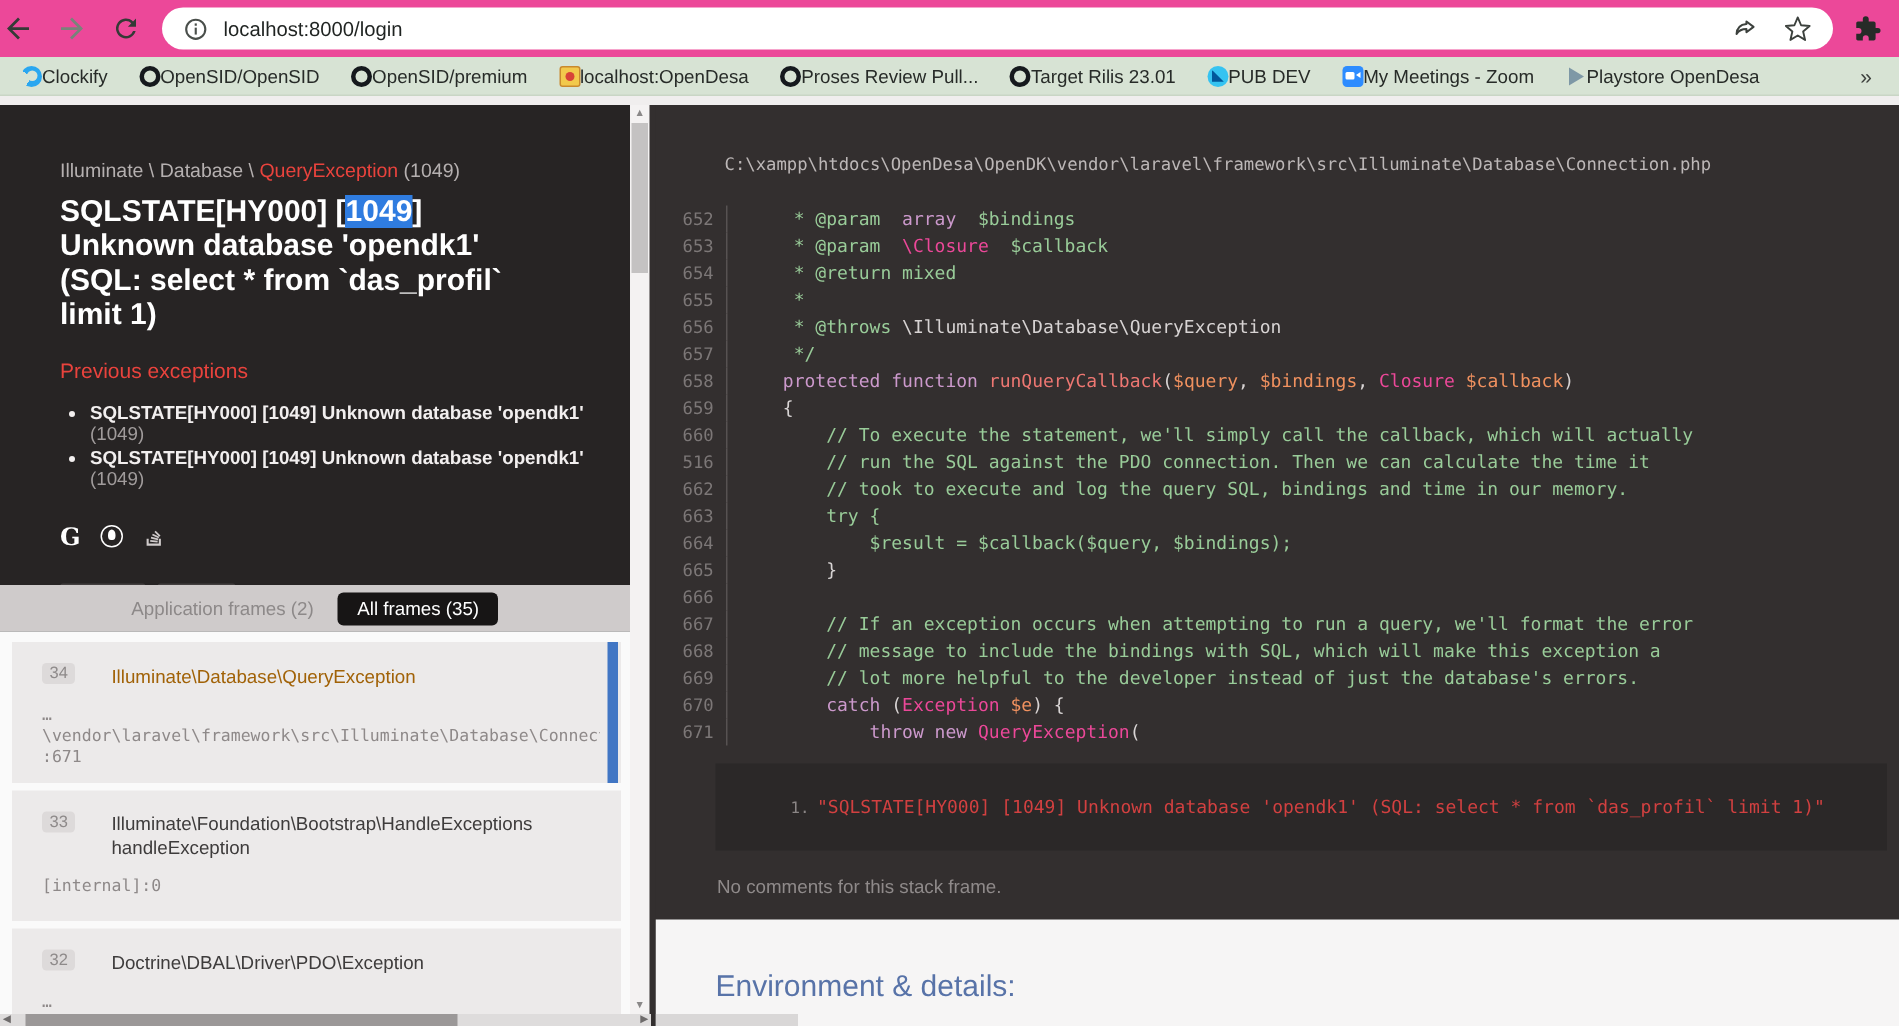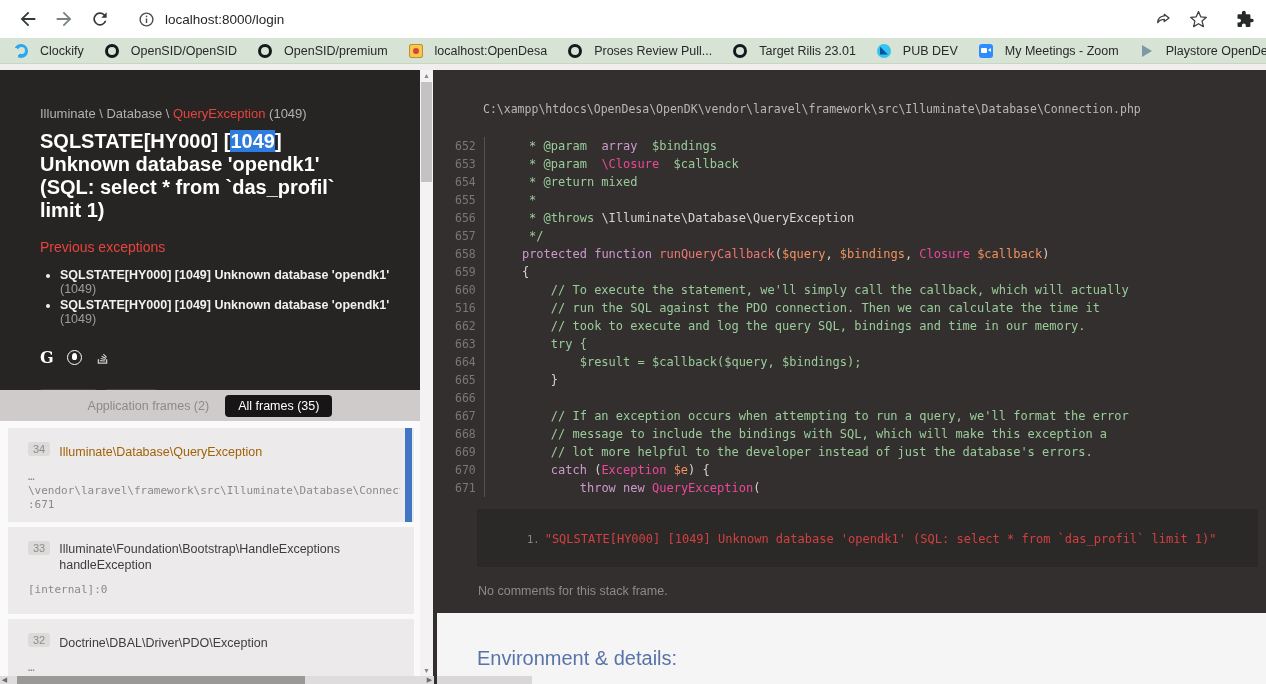--- a/index.html
+++ b/index.html
@@ -1,25 +1,25 @@
 <!DOCTYPE html>
 <html><head>
 <meta charset="utf-8">
 <style>
   * { margin:0; padding:0; box-sizing:border-box; }
   html,body { width:1266px; height:684px; overflow:hidden; font-family:"Liberation Sans",sans-serif; background:#332f2f; }
 
   
-  .toolbar { height:38px; background:#ffffff; display:flex; align-items:center; padding:0 10px 0 16px; }
+  .toolbar { height:38px; background:#ec4899; display:flex; align-items:center; padding:0 10px 0 0; }
   .nav-btn { width:24px; height:24px; display:flex; align-items:center; justify-content:center; margin-right:12px; flex:0 0 auto; cursor:pointer; }
   .addr-bar { flex:1; height:28px; background:#ffffff; border-radius:14px; display:flex; align-items:center; padding:0 14px; margin-right:10px; }
   .addr-url { font-size:13.5px; color:#1f2321; margin-left:10px; flex:1; }
   .addr-actions { display:flex; align-items:center; gap:16px; }
   .bookmarks { height:26px; background:#d7e3d4; display:flex; align-items:center; padding:0 8px 0 14px; font-size:12.5px; color:#272b28; border-bottom:1px solid #c9d6c5; }
-  .bm { display:flex; align-items:center; gap:12px; margin-right:21px; white-space:nowrap; cursor:pointer; }
+  .bm { display:flex; align-items:center; gap:0; margin-right:21px; white-space:nowrap; cursor:pointer; }
   .bm-spacer { flex:1; }
   .bm-chevron { font-size:14px; color:#3c403c; margin-right:10px; cursor:pointer; }
 
   
   .fav { width:14px; height:14px; display:inline-block; position:relative; flex:0 0 auto; }
   .fav-clockify { border-radius:50%; background:conic-gradient(from 300deg,#2aa7f0 0 270deg,transparent 270deg); }
   .fav-clockify::after { content:""; position:absolute; inset:3.5px; background:#d7e3d4; border-radius:50%; }
   .fav-github { border-radius:50%; border:3px solid #15191d; width:14px; height:14px; }
   .fav-opendesa { background:#f2c94c; border-radius:2px; border:1px solid #c98a2e; }
   .fav-opendesa::after { content:""; position:absolute; inset:3px; background:#d84338; border-radius:50%; }
@@ -52,21 +52,21 @@
   .btn-row { display:flex; gap:8px; padding:22px 0 0 40px; }
   .ghost-btn { border:2px solid #433f3f; color:#514d4d; background:transparent; font-size:11px; font-weight:bold; letter-spacing:1px; padding:2px 9px; border-radius:2px; cursor:pointer; font-family:"Liberation Sans",sans-serif; }
 
   .frames-section { position:absolute; left:0; right:0; top:320px; bottom:0; display:flex; flex-direction:column; }
   .tab-bar { height:31px; background:#cfcbcb; display:flex; align-items:center; justify-content:center; gap:16px; flex:0 0 auto; }
   .tab-inactive { color:#8d8989; font-size:12.5px; cursor:pointer; }
   .tab-active { background:#171515; color:#fff; font-size:12.5px; padding:4px 13px; border-radius:4px; cursor:pointer; }
   .frames-list { flex:1; background:#fafafa; padding:7px 6px 0 8px; overflow:hidden; display:flex; flex-direction:column; gap:5px; }
   .frame-card { background:#eceaea; position:relative; padding:14px 14px 10px 20px; flex:0 0 auto; cursor:pointer; }
   .frame-card.active::after { content:""; position:absolute; right:2px; top:0; bottom:0; width:7px; background:#4176c4; }
-  .badge { display:inline-block; vertical-align:top; background:#dddada; color:#8e8a8a; font-size:11px; padding:1px 5px; border-radius:3px; margin-right:9px; }
+  .badge { display:inline-block; vertical-align:top; background:#dddada; color:#8e8a8a; font-size:11px; padding:1px 5px; border-radius:3px; margin-right:24px; }
   .frame-title { display:inline-block; font-size:12.5px; color:#3e3c3c; line-height:16px; max-width:330px; }
   .frame-card.active .frame-title { color:#a16207; }
   .frame-path { margin-top:10px; font-family:"DejaVu Sans Mono",monospace; font-size:11px; color:#8e8989; line-height:14px; white-space:nowrap; overflow:hidden; }
   .c34 { height:94px; } .c33 { height:87px; } .c32 { height:75px; }
 
   
   .v-scroll { width:13px; background:#f4f2f2; position:relative; flex:0 0 auto; margin-bottom:8px; }
   .v-thumb { position:absolute; left:1px; right:1px; top:12px; height:100px; background:#c4c2c2; }
   .v-arrow { position:absolute; left:0; right:0; text-align:center; font-size:7px; color:#8a8888; line-height:10px; cursor:pointer; }
   .v-arrow.up { top:1px; } .v-arrow.down { bottom:0; }

